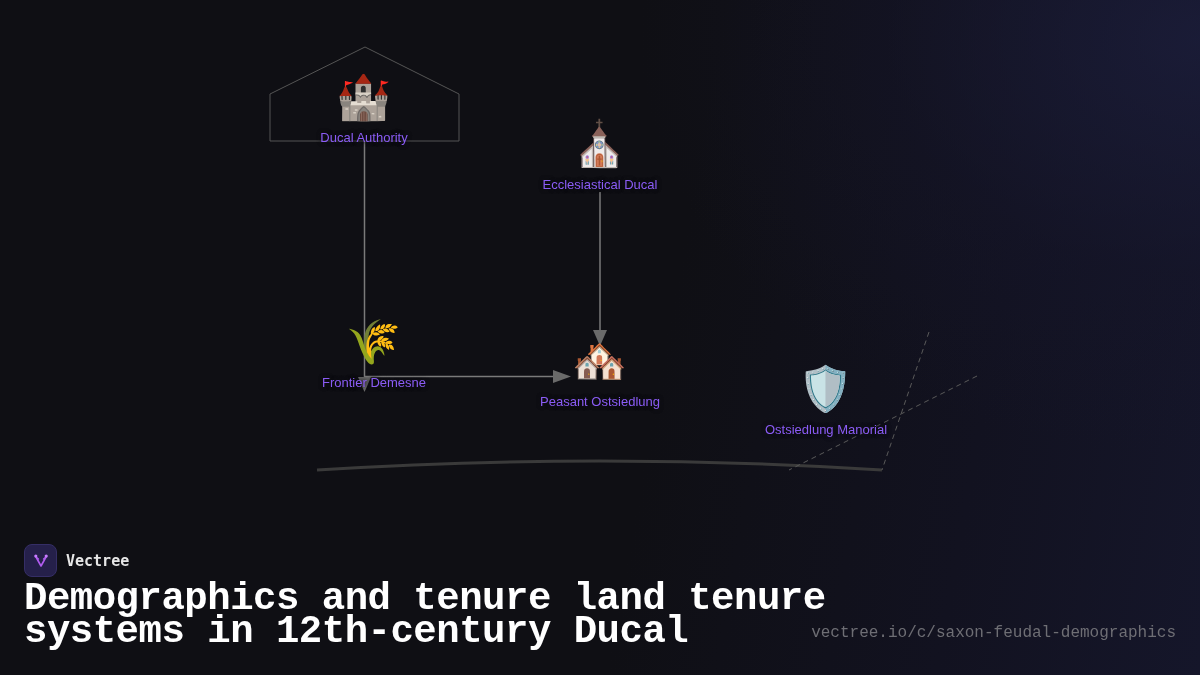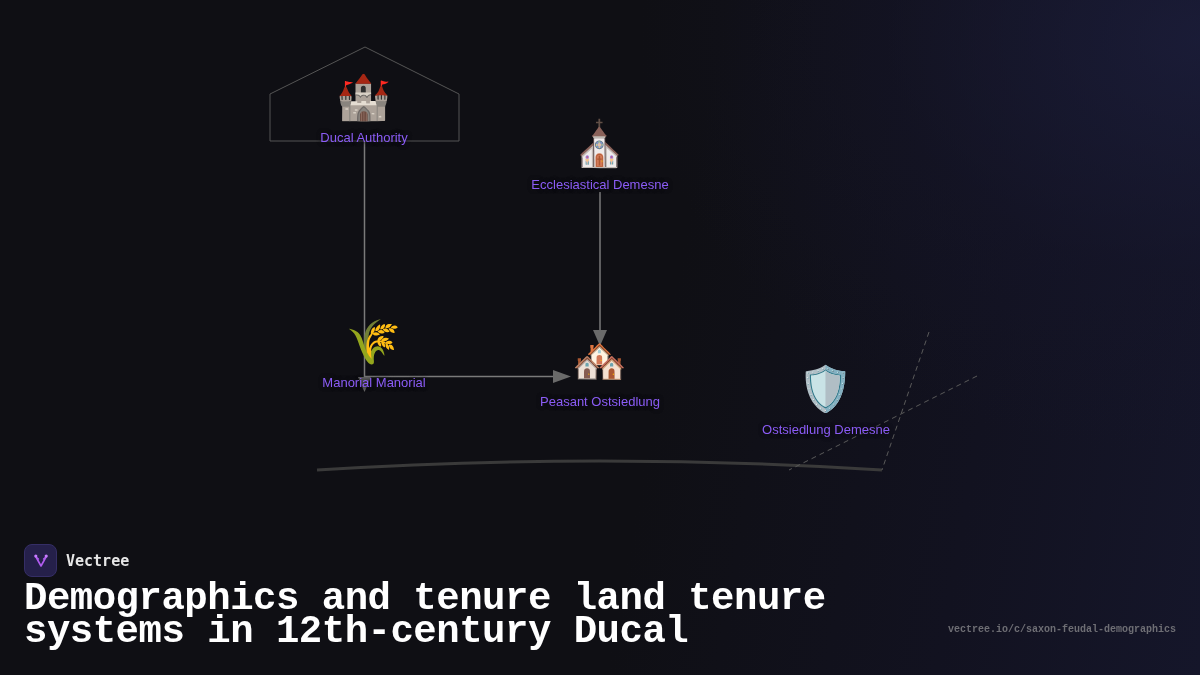--- a/index.html
+++ b/index.html
@@ -91,24 +91,23 @@
       line-height: 33px;
       color: #ffffff;
       letter-spacing: -0.5px;
       z-index: 3;
     }
     .source-url {
       position: absolute;
       right: 24px;
       top: 624px;
       font-family: "Liberation Mono", "DejaVu Sans Mono", monospace;
-      font-size: 10px;
+      font-size: 16px;
       color: #6e6e74;
       z-index: 3;
-      font-weight: bold;
     }
   </style>
 </head>
 <body>
 
 <div class="bg-glow"></div>
 
 <svg class="diagram-svg" viewBox="0 0 1200 675" xmlns="http://www.w3.org/2000/svg">
   <defs>
     <marker id="arrowhead" markerWidth="10" markerHeight="10" refX="9" refY="5" orient="auto" markerUnits="userSpaceOnUse">
@@ -133,36 +132,36 @@
   <line x1="977" y1="376" x2="789" y2="470" stroke="#5a5a5a" stroke-width="1" stroke-dasharray="5,4"></line>
 </svg>
 
 <div class="node" style="left:364px; top:70px;">
   <span class="node-icon">🏰</span>
   <span class="node-label">Ducal Authority</span>
 </div>
 
 <div class="node" style="left:600px; top:117px;">
   <span class="node-icon">⛪</span>
-  <span class="node-label">Ecclesiastical Demesne</span>
+  <span class="node-label">Ecclesiastical Ducal</span>
 </div>
 
 <div class="node" style="left:374px; top:315px;">
   <span class="node-icon">🌾</span>
-  <span class="node-label">Manorial Manorial</span>
+  <span class="node-label">Frontier Demesne</span>
 </div>
 
 <div class="node" style="left:600px; top:334px;">
   <span class="node-icon">🏘️</span>
   <span class="node-label">Peasant Ostsiedlung</span>
 </div>
 
 <div class="node" style="left:826px; top:362px;">
   <span class="node-icon">🛡️</span>
-  <span class="node-label">Ostsiedlung Demesne</span>
+  <span class="node-label">Ostsiedlung Manorial</span>
 </div>
 
 <div class="brand">
   <div class="brand-logo">
     <svg width="20" height="20" viewBox="0 0 20 20">
       <path d="M5,6 L10,15 L15,6" fill="none" stroke="#b15cf0" stroke-width="1.6" stroke-linecap="round" stroke-linejoin="round"></path>
       <path d="M5,6 L7.5,8 M15,6 L12.5,8" fill="none" stroke="#b15cf0" stroke-width="1.4" stroke-linecap="round"></path>
       <circle cx="4.8" cy="5" r="1.6" fill="#c77dff"></circle>
       <circle cx="15.2" cy="5" r="1.6" fill="#c77dff"></circle>
     </svg>

